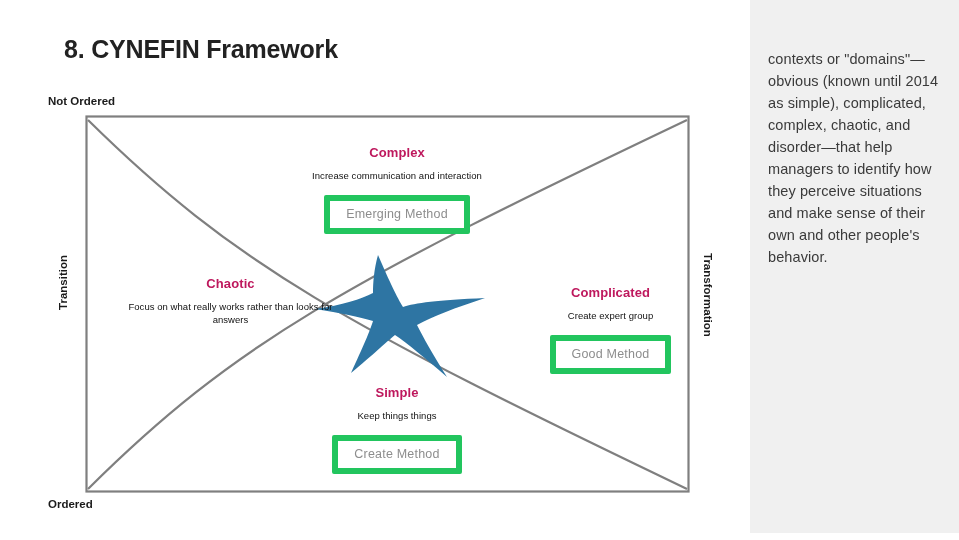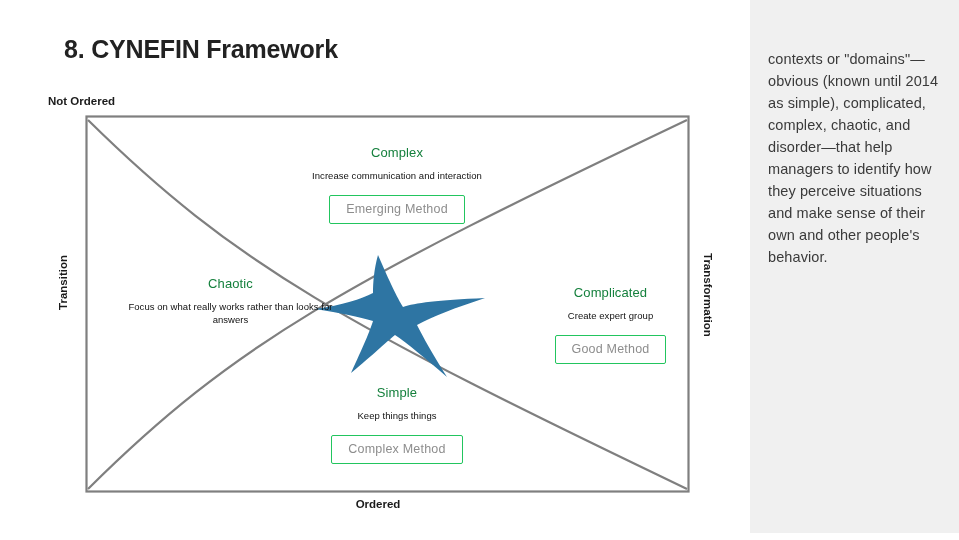--- a/index.html
+++ b/index.html
@@ -65,21 +65,20 @@
     font-size: 11.5px;
     font-weight: bold;
     color: #1b1b1b;
     transform: translateX(-12px);
   }
   #label-ordered {
     position: absolute;
     left: 0px;
     top: 403px;
     width: 660px;
-    text-align: center;
     font-size: 11.5px;
     font-weight: bold;
     color: #1b1b1b;
     transform: translateX(-12px);
   }
   #label-transition {
     position: absolute;
     left: -3px;
     top: 160px;
     font-size: 11.5px;
@@ -108,35 +107,35 @@
     height: 378px;
   }
 
   
   .quadrant {
     position: absolute;
     text-align: center;
   }
   .q-title {
     font-size: 13px;
-    font-weight: normal;
-    color: #15803d;
+    font-weight: bold;
+    color: #be185d;
     margin-bottom: 9px;
     letter-spacing: 0.1px;
   }
   .q-desc {
     font-size: 9.5px;
     color: #111111;
     line-height: 13px;
     margin-bottom: 13px;
     letter-spacing: 0.05px;
   }
   .q-button {
     display: inline-block;
-    border: 1px solid #22c55e;
+    border: 6px solid #22c55e;
     border-radius: 2px;
     background: #ffffff;
     color: #8d8d8d;
     font-size: 12.5px;
     padding: 6px 16px 7px 16px;
     letter-spacing: 0.2px;
   }
 
   #q-complex     { left: 232px; top: 50px;  width: 210px; }
   #q-chaotic     { left: 63px;  top: 172px; width: 215px; margin-top: 9px; }
@@ -188,20 +187,20 @@
 
   <div class="quadrant" id="q-complicated">
     <div class="q-title">Complicated</div>
     <div class="q-desc">Create expert group</div>
     <div class="q-button">Good Method</div>
   </div>
 
   <div class="quadrant" id="q-simple">
     <div class="q-title">Simple</div>
     <div class="q-desc">Keep things things</div>
-    <div class="q-button">Complex Method</div>
+    <div class="q-button">Create Method</div>
   </div>
 
 </div>
 
 <div id="side-panel">
   <div id="side-panel-text">contexts or "domains"—obvious (known until 2014 as simple), complicated, complex, chaotic, and disorder—that help managers to identify how they perceive situations and make sense of their own and other people's behavior.</div>
 </div>
 
 </body></html>

